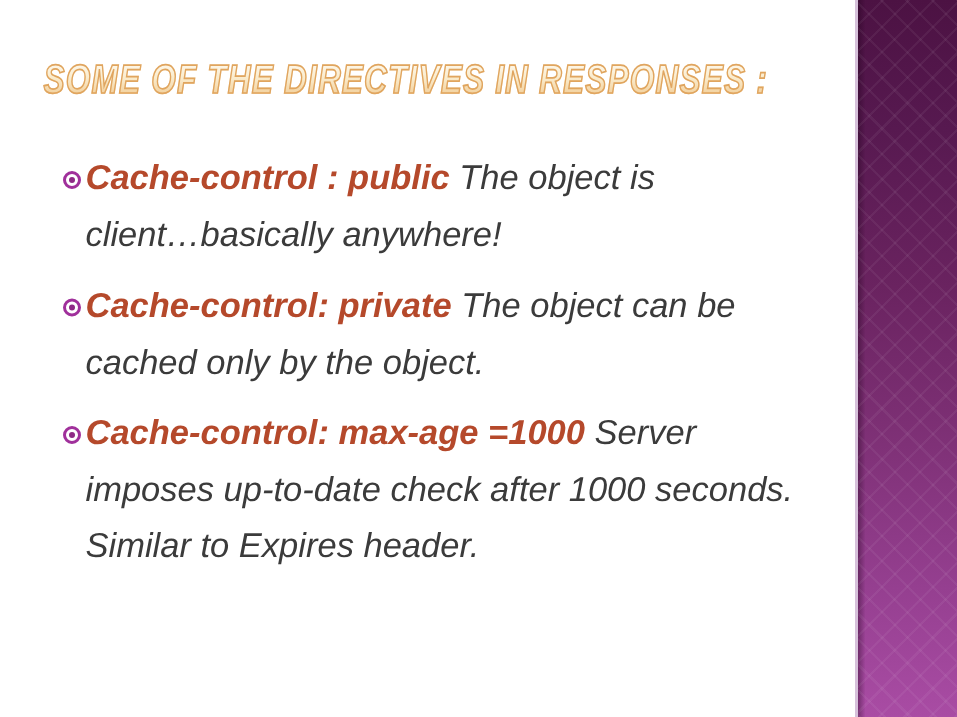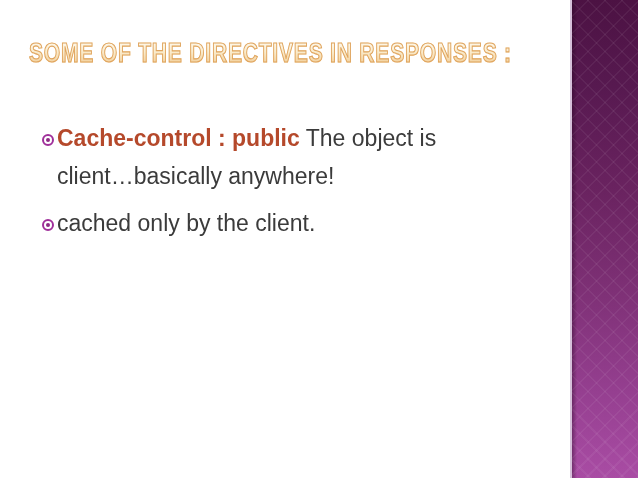--- a/index.html
+++ b/index.html
@@ -8,20 +8,21 @@
     width: 638px;
     height: 478px;
     background: #ffffff;
     font-family: "Liberation Sans", sans-serif;
     overflow: hidden;
   }
   .slide {
     position: absolute;
     inset: 0;
     background: #ffffff;
+    font-style: italic;
   }
 
   
   .title {
     position: absolute;
     left: 29px;
     top: 38px;
     width: 700px;
     font-size: 27px;
     font-weight: bold;
@@ -33,21 +34,21 @@
     -webkit-background-clip: text;
     background-clip: text;
     color: transparent;
     -webkit-text-stroke: 1.15px #e0a55f;
   }
 
   
   .content {
     position: absolute;
     left: 42px;
-    top: 120px;
+    top: 100px;
     width: 512px;
     margin: 0;
     padding: 0;
     list-style: none;
   }
   .content li {
     position: relative;
     padding-left: 15px;
     margin-bottom: 10px;
   }
@@ -125,21 +126,30 @@
           <span class="dot"></span>
         </span>
       <div class="line"><span class="kw">Cache-control : public</span><span> The object is</span></div>
       <div class="line">client…basically anywhere!</div>
     </li>
 
     <li>
       <span class="bullet">
           <span class="dot"></span>
         </span>
-      <div class="line">cached only by the client.</div>
+      <div class="line"><span class="kw">Cache-control: private</span><span> The object can be</span></div>
+      <div class="line">cached only by the object.</div>
     </li>
 
+    <li>
+      <span class="bullet">
+          <span class="dot"></span>
+        </span>
+      <div class="line"><span class="kw">Cache-control: max-age =1000</span><span> Server</span></div>
+      <div class="line">imposes up-to-date check after 1000 seconds.</div>
+      <div class="line">Similar to Expires header.</div>
+    </li>
 
   </ul>
 
   <div class="sidebar"></div>
 
 </div>
 
 </body></html>

